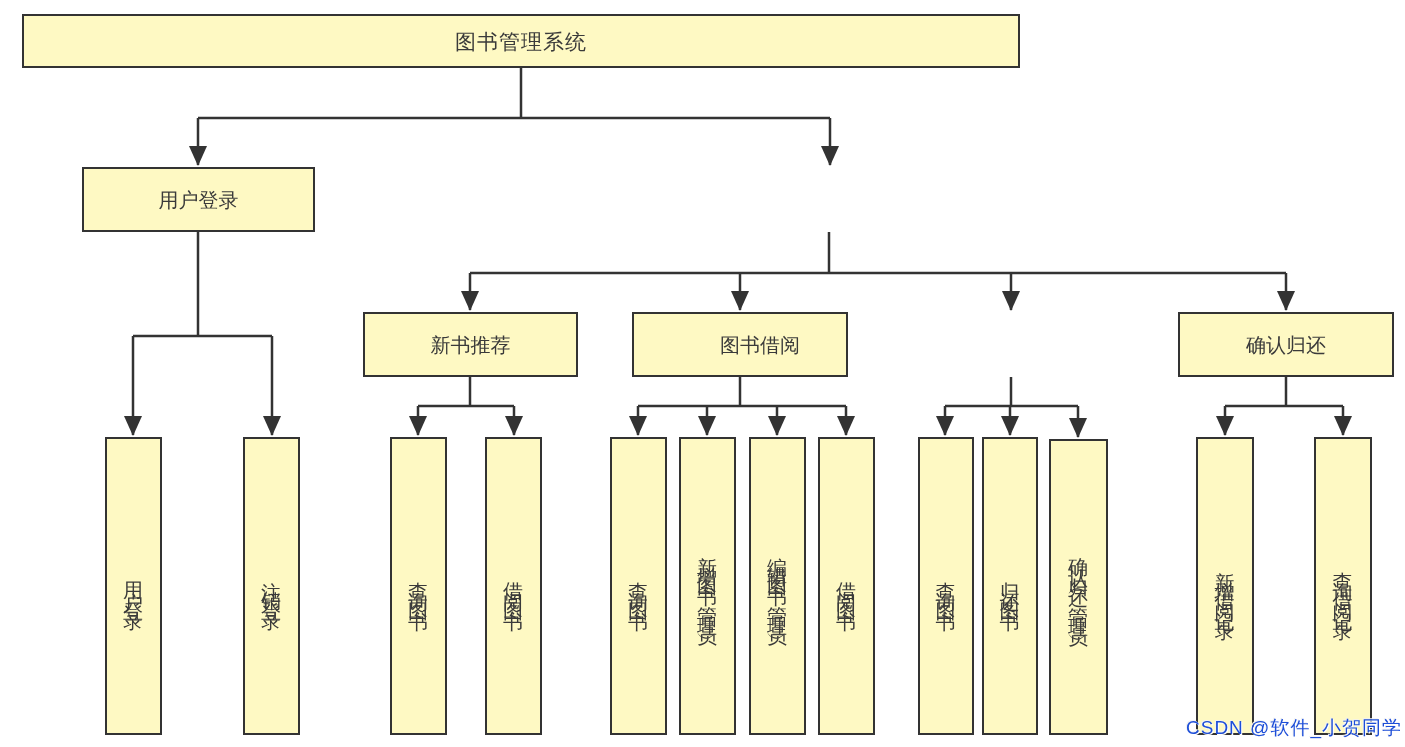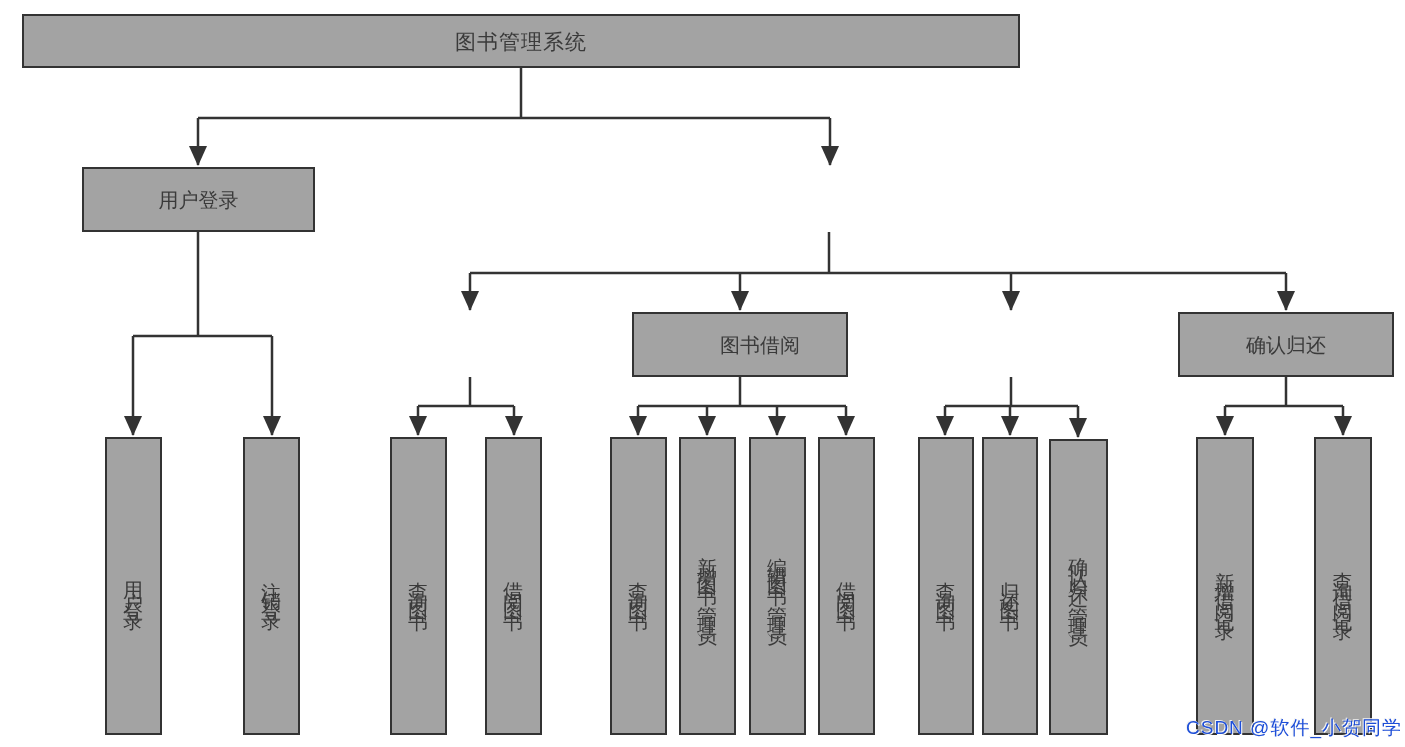--- a/index.html
+++ b/index.html
@@ -19,21 +19,21 @@
     position: absolute;
     left: 0;
     top: 0;
     width: 1405px;
     height: 747px;
     pointer-events: none;
   }
   .node {
     position: absolute;
     box-sizing: border-box;
-    background: #a3a3a3;
+    background: #fef9c3;
     border: 2.5px solid #333333;
     display: flex;
     align-items: center;
     justify-content: center;
     color: #3a3a3a;
     font-size: 20px;
     line-height: 1;
     text-align: center;
   }
   .node.root span { font-size: 21px; letter-spacing: 1px; }
@@ -111,20 +111,23 @@
   </svg>
 
   <div class="node root" style="left:22px; top:14px; width:998px; height:54px;">
     <span>图书管理系统</span>
   </div>
 
   <div class="node" style="left:82px; top:167px; width:233px; height:65px;">
     <span>用户登录</span>
   </div>
 
+  <div class="node" style="left:363px; top:312px; width:215px; height:65px;">
+    <span>新书推荐</span>
+  </div>
   <div class="node" style="left:632px; top:312px; width:216px; height:65px;padding-left:40px;">
     <span>图书借阅</span>
   </div>
   <div class="node" style="left:1178px; top:312px; width:216px; height:65px;">
     <span>确认归还</span>
   </div>
 
   <div class="node vert" style="left:105px; top:437px; width:57px; height:298px;">
     <span>用户登录</span>
   </div>

